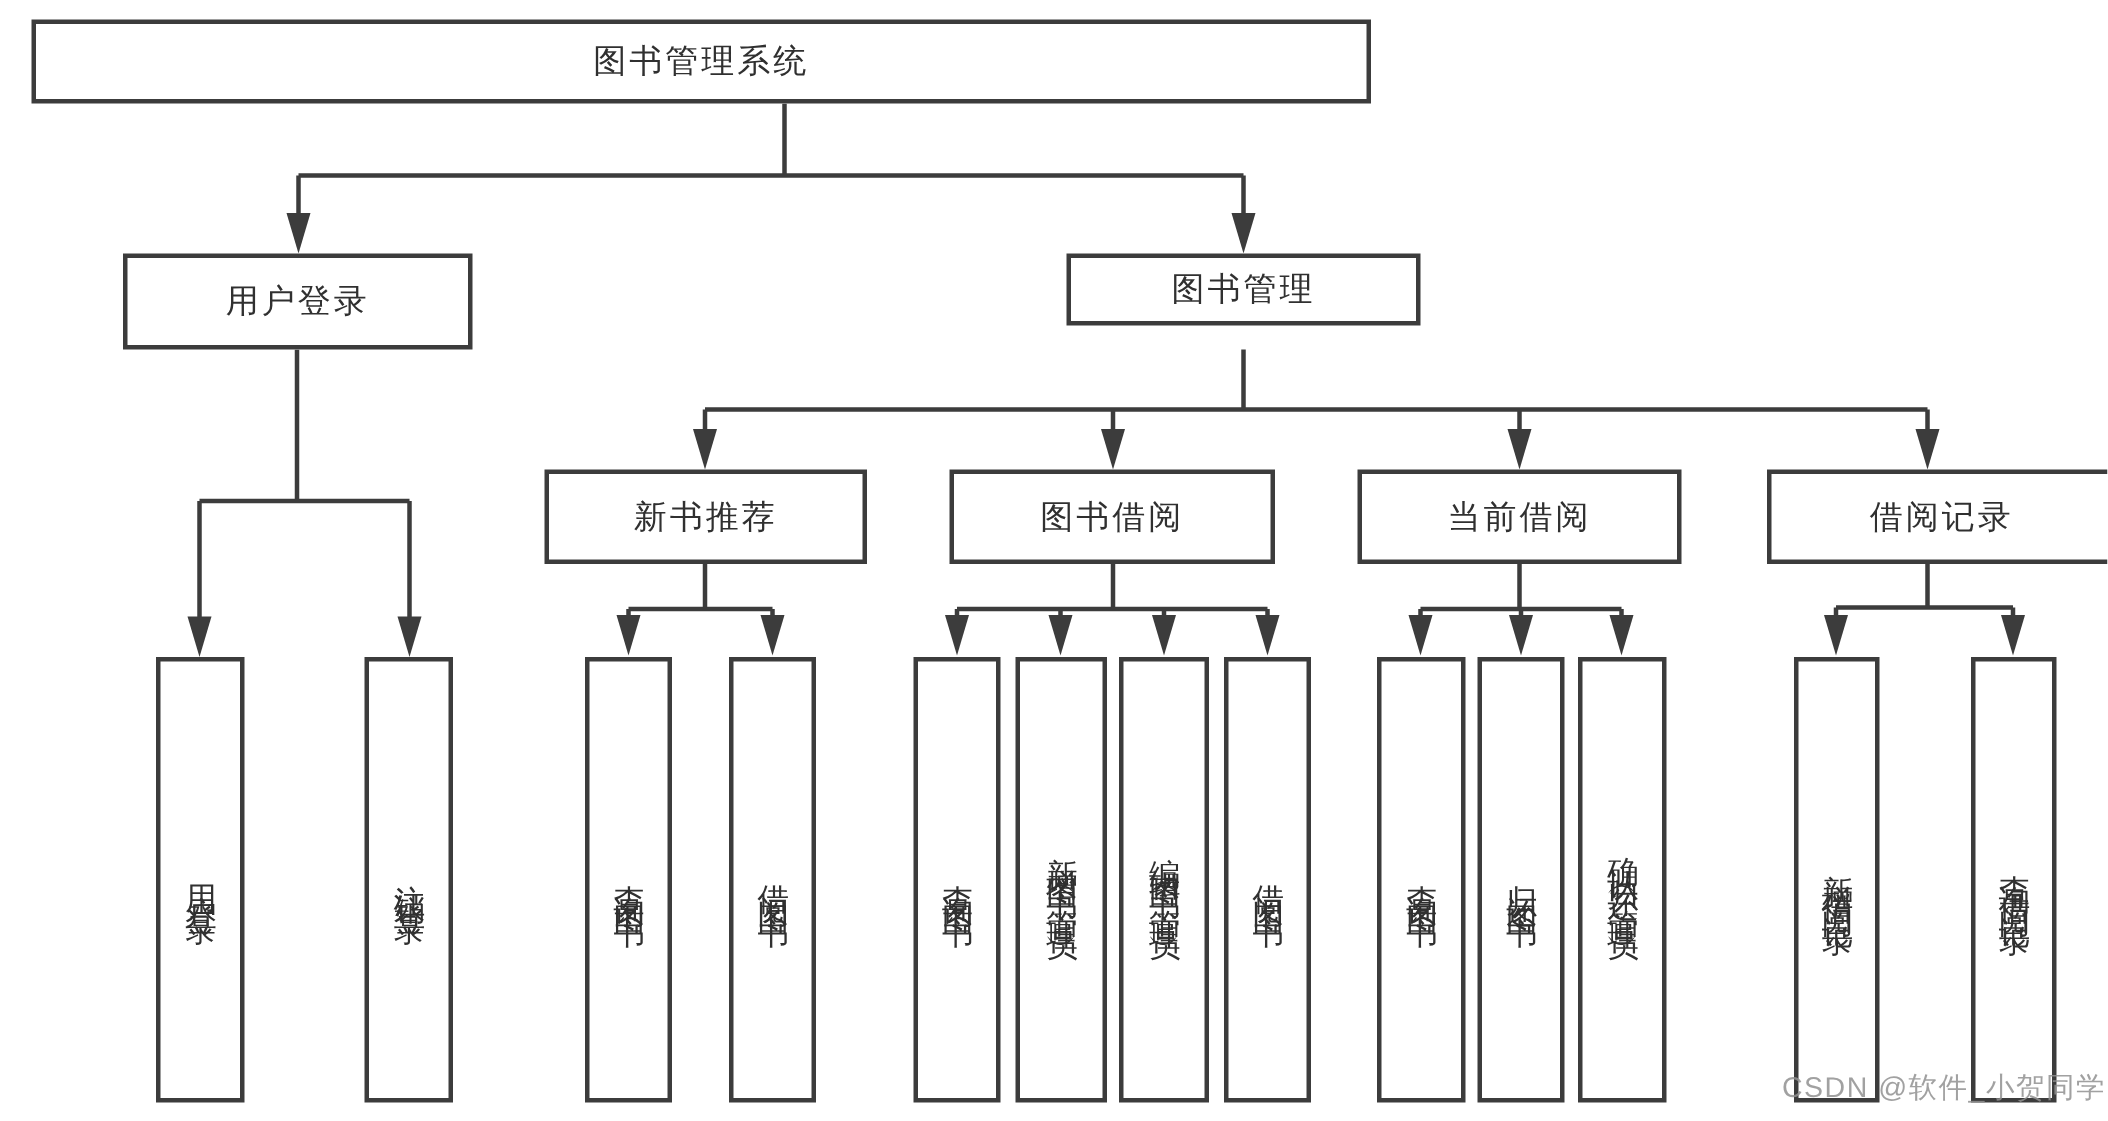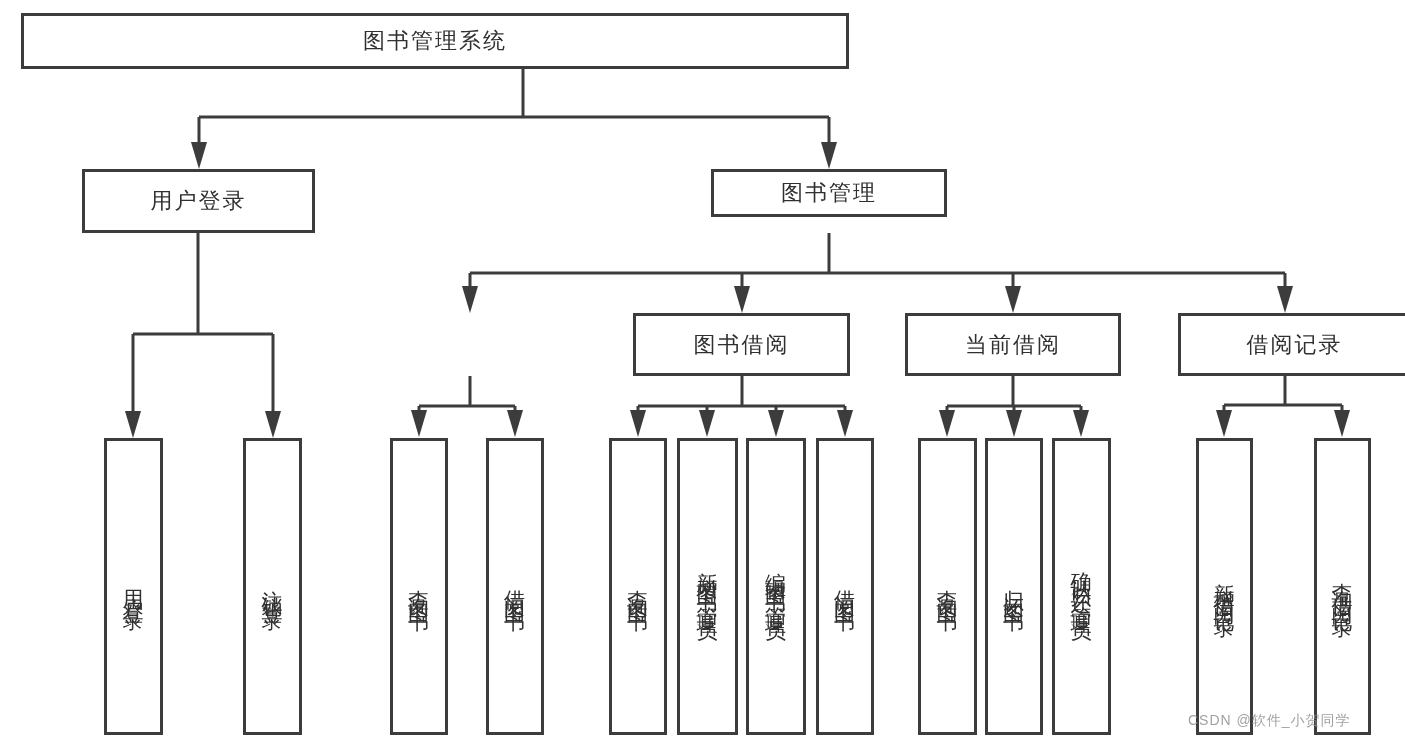--- a/index.html
+++ b/index.html
@@ -39,21 +39,21 @@
     font-size: 21px;
     color: #303030;
     letter-spacing: 7px;
     line-height: 1;
   }
   .watermark {
     position: absolute;
     left: 1188px;
     top: 712px;
     z-index: 5;
-    font-size: 14px;
+    font-size: 19px;
     color: rgba(145, 145, 145, 0.85);
     letter-spacing: 1px;
     white-space: nowrap;
   }
 </style>
 </head>
 <body>
 
 <div class="canvas">
 
@@ -90,31 +90,34 @@
       <polygon points="768,410 784,410 776,437"></polygon>
       <polygon points="837,410 853,410 845,437"></polygon>
       <polygon points="939,410 955,410 947,437"></polygon>
       <polygon points="1006,410 1022,410 1014,437"></polygon>
       <polygon points="1073,410 1089,410 1081,437"></polygon>
       <polygon points="1216,410 1232,410 1224,437"></polygon>
       <polygon points="1334,410 1350,410 1342,437"></polygon>
     </g>
   </svg>
 
-  <div class="hnode" style="left:21px; top:13px; width:828px; height:56px">
+  <div class="hnode" style="left:21px; top:13px; width:893px; height:56px">
     <span class="label">图书管理系统</span>
   </div>
 
   <div class="hnode" style="left:82px; top:169px; width:233px; height:64px">
     <span class="label">用户登录</span>
   </div>
   <div class="hnode" style="left:711px; top:169px; width:236px; height:48px">
     <span class="label">图书管理</span>
   </div>
 
+  <div class="hnode" style="left:363px; top:313px; width:215px; height:63px">
+    <span class="label">新书推荐</span>
+  </div>
   <div class="hnode" style="left:905px; top:313px; width:216px; height:63px">
     <span class="label">当前借阅</span>
   </div>
   <div class="hnode" style="left:633px; top:313px; width:217px; height:63px">
     <span class="label">图书借阅</span>
   </div>
   <div class="hnode" style="left:1178px; top:313px; width:233px; height:63px">
     <span class="label">借阅记录</span>
   </div>
 

